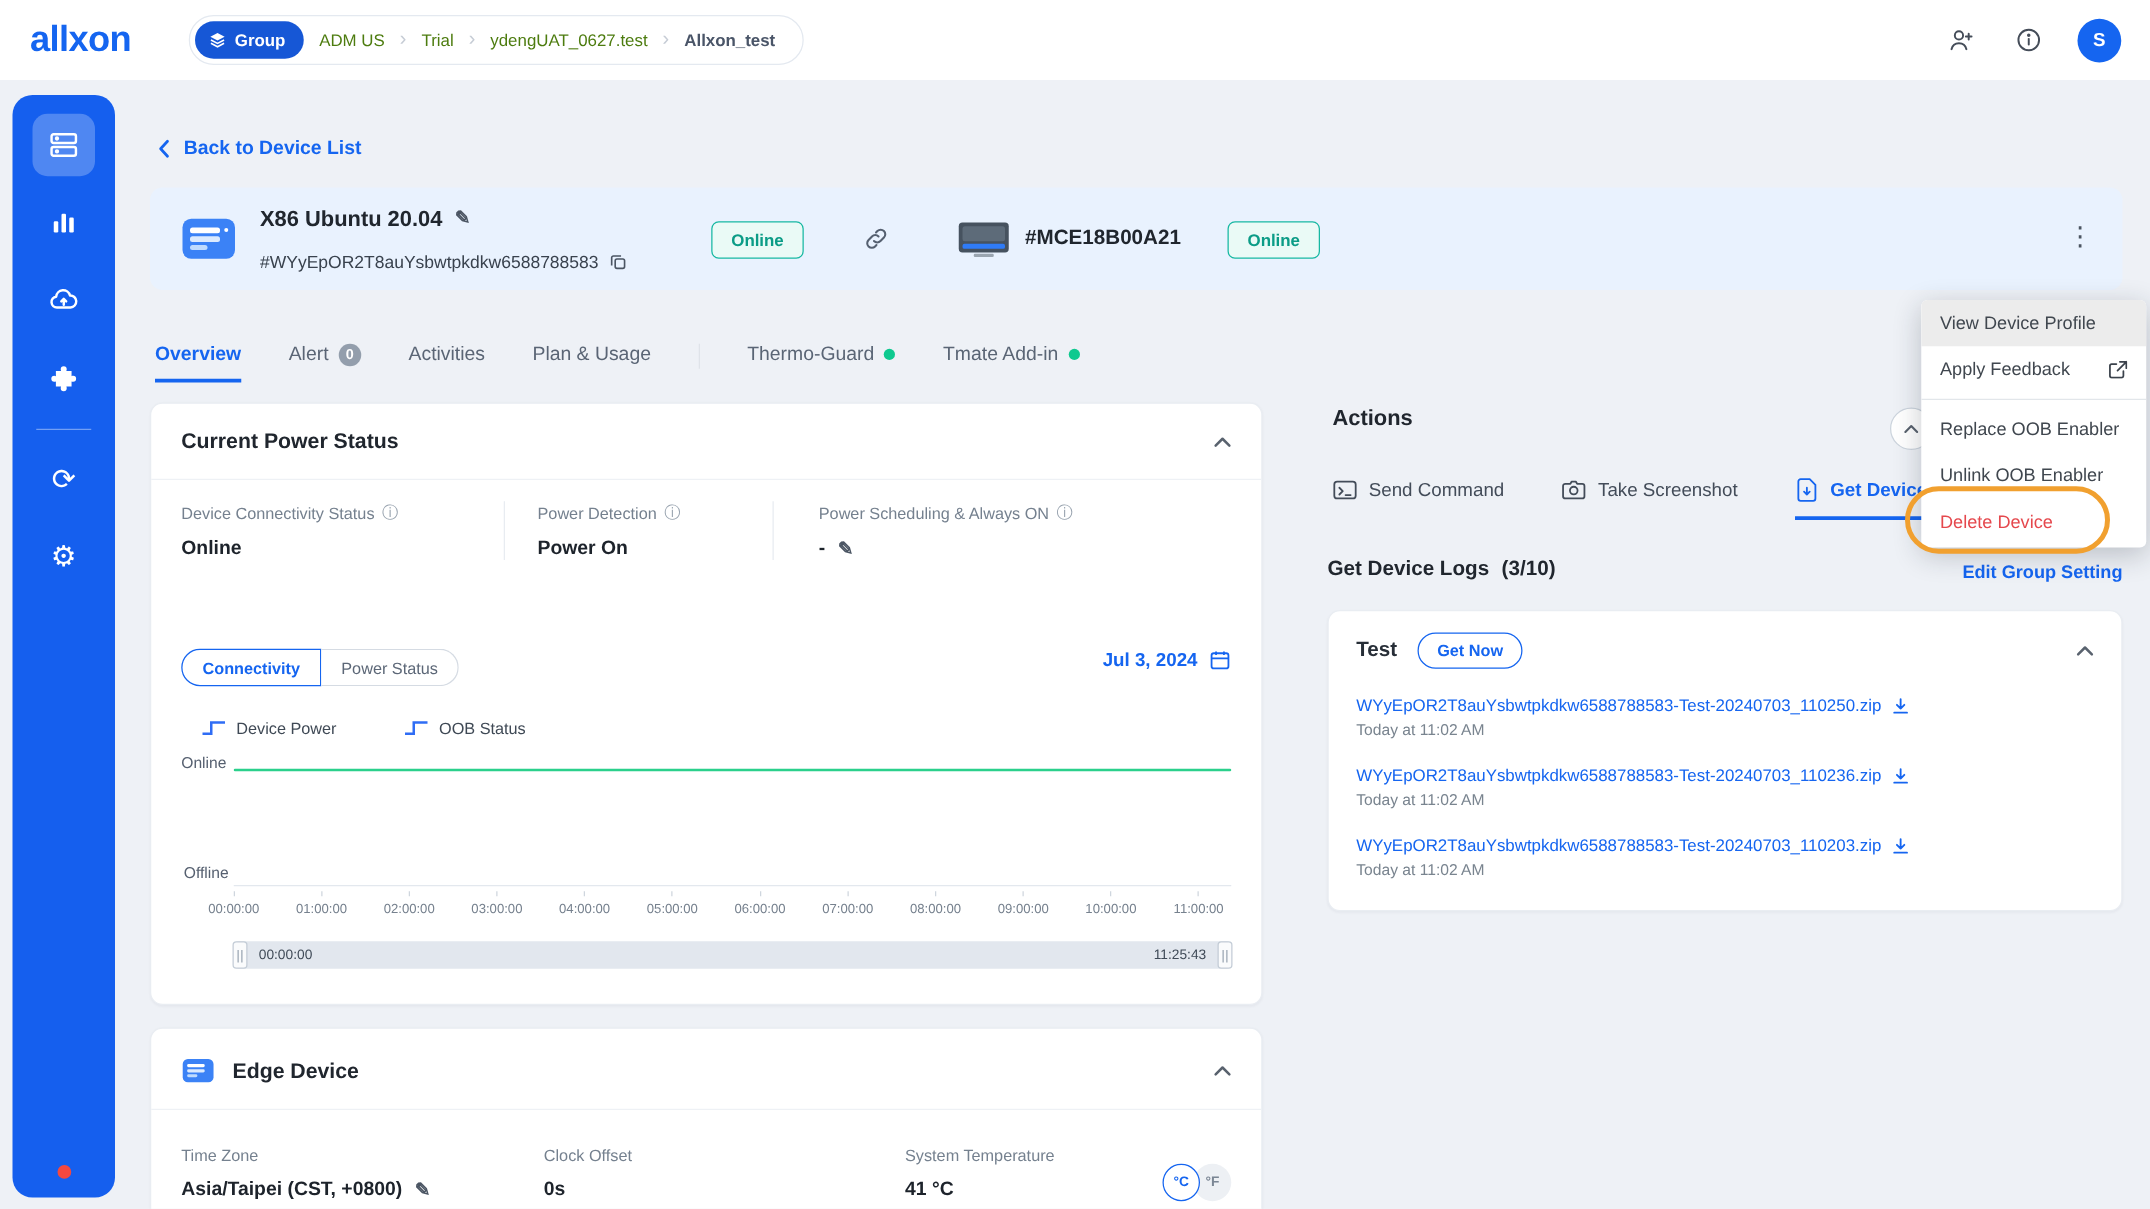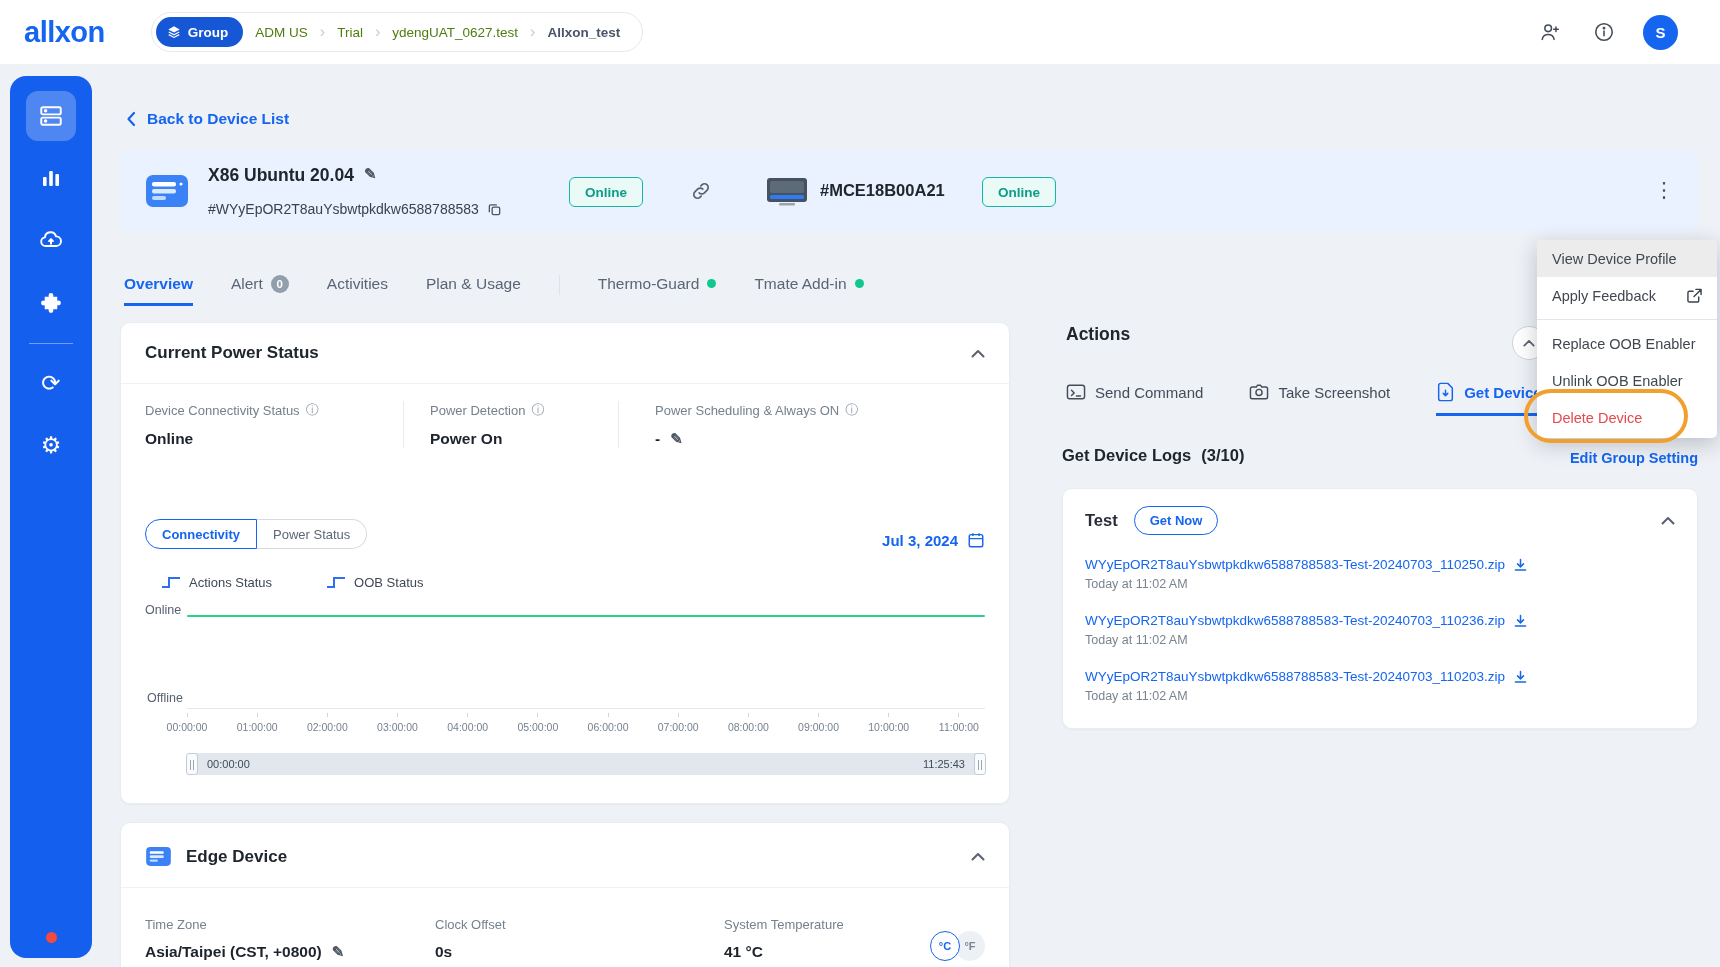--- a/index.html
+++ b/index.html
@@ -2,21 +2,21 @@
 <html><head>
 <meta charset="utf-8">
 <style>
   html,body{margin:0;padding:0}
   body{width:1720px;height:967px;position:relative;overflow:hidden;background:#eef1f6;
        font-family:"Liberation Sans",sans-serif;color:#222}
   svg{display:block}
 
   
   .topbar{position:absolute;left:0;top:0;width:1720px;height:64px;background:#fff;
-          display:flex;align-items:center;padding:0 42px 0 24px;box-sizing:border-box;z-index:5}
+          display:flex;align-items:center;padding:0 23px 0 24px;box-sizing:border-box;z-index:5}
   .logo{font-size:29px;font-weight:800;color:#1565f0;letter-spacing:-.5px;cursor:pointer}
   .crumbwrap{margin-left:46px;display:flex;align-items:center;gap:12px;height:38px;
              border:1px solid #e4e9f0;border-radius:20px;padding:0 22px 0 4px;background:#fff}
   .bc-group{display:flex;align-items:center;gap:7px;background:#1657d6;color:#fff;height:30px;
             border-radius:15px;padding:0 15px 0 11px;font-size:13.5px;font-weight:600;cursor:pointer}
   .bc-item{font-size:13.5px;color:#4d7c0f;white-space:nowrap;cursor:pointer}
   .bc-item.current{color:#4a5568;font-weight:700}
   .bc-sep{color:#c6ccd5;font-size:16px;line-height:1}
   .top-right{margin-left:auto;display:flex;align-items:center;gap:24px}
   .iconbtn{display:flex;align-items:center;justify-content:center;width:30px;height:30px;cursor:pointer}
@@ -74,21 +74,21 @@
   .powercard{position:absolute;left:120px;top:322px;width:890px;height:482px}
   .pc-div{position:absolute;left:0;right:0;top:60px;height:1px;background:#eef1f5}
   .stats{position:absolute;left:24px;right:24px;top:78px;display:flex}
   .stat1{width:258px}
   .stat2{width:215px;border-left:1px solid #e8ecf1;padding-left:26px;box-sizing:border-box}
   .stat3{flex:1;border-left:1px solid #e8ecf1;padding-left:36px}
   .stat-label{display:flex;align-items:center;gap:6px;font-size:13px;color:#75818f}
   .stat-value{margin-top:11px;font-size:15.5px;font-weight:700;color:#1d232b;display:flex;align-items:center;gap:10px}
   .info-glyph{font-size:13px;color:#97a2ae}
   .pencil{font-size:15px;color:#4b5563;cursor:pointer}
-  .togglerow{position:absolute;left:24px;right:24px;top:196px;display:flex;align-items:flex-end}
+  .togglerow{position:absolute;left:24px;right:24px;top:196px;display:flex;align-items:flex-start}
   .seg{display:flex}
   .segbtn{height:30px;display:flex;align-items:center;padding:0 16px;font-size:13px;
           border:1px solid #d5dbe3;color:#5c6777;background:#fff;cursor:pointer;box-sizing:border-box}
   .segbtn.first{border-radius:15px 0 0 15px}
   .segbtn.last{border-radius:0 15px 15px 0;border-left:none}
   .segbtn.active{border:1px solid #1565f0;color:#1565f0;font-weight:700}
   .daterow{margin-left:auto;display:flex;align-items:center;gap:9px;color:#1565f0;font-size:15px;font-weight:600;cursor:pointer}
   .legend{position:absolute;left:40px;top:252px;display:flex;gap:54px}
   .leg{display:flex;align-items:center;gap:8px;font-size:13px;color:#3f4955}
   .chart{position:absolute;left:24px;right:24px;top:284px;height:126px}
@@ -370,21 +370,21 @@
             <path d="M2.5 8.5h15M6.5 2.5v3M13.5 2.5v3"></path>
         </svg>
       </div>
     </div>
 
     <div class="legend">
       <div class="leg">
         <svg width="20" height="13" viewBox="0 0 20 13" fill="none" stroke="#2f6df5" stroke-width="2">
             <path d="M1 11h7V2h11"></path>
           </svg>
-        <span>Actions Status</span>
+        <span>Device Power</span>
       </div>
       <div class="leg">
         <svg width="20" height="13" viewBox="0 0 20 13" fill="none" stroke="#2f6df5" stroke-width="2">
             <path d="M1 11h7V2h11"></path>
           </svg>
         <span>OOB Status</span>
       </div>
     </div>
 
     <div class="chart">

